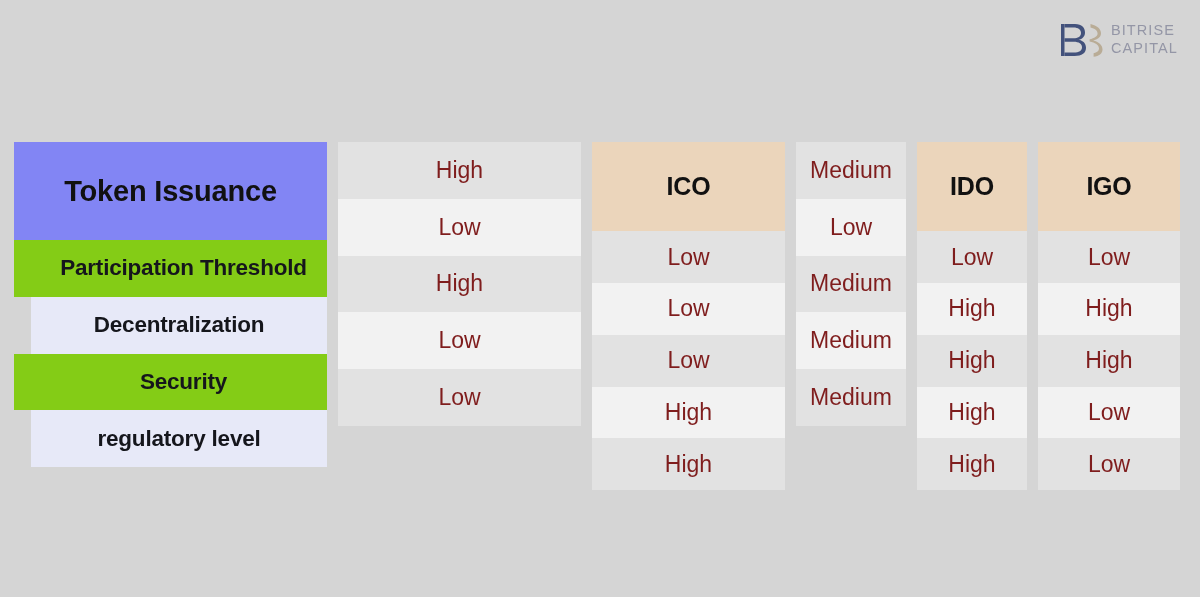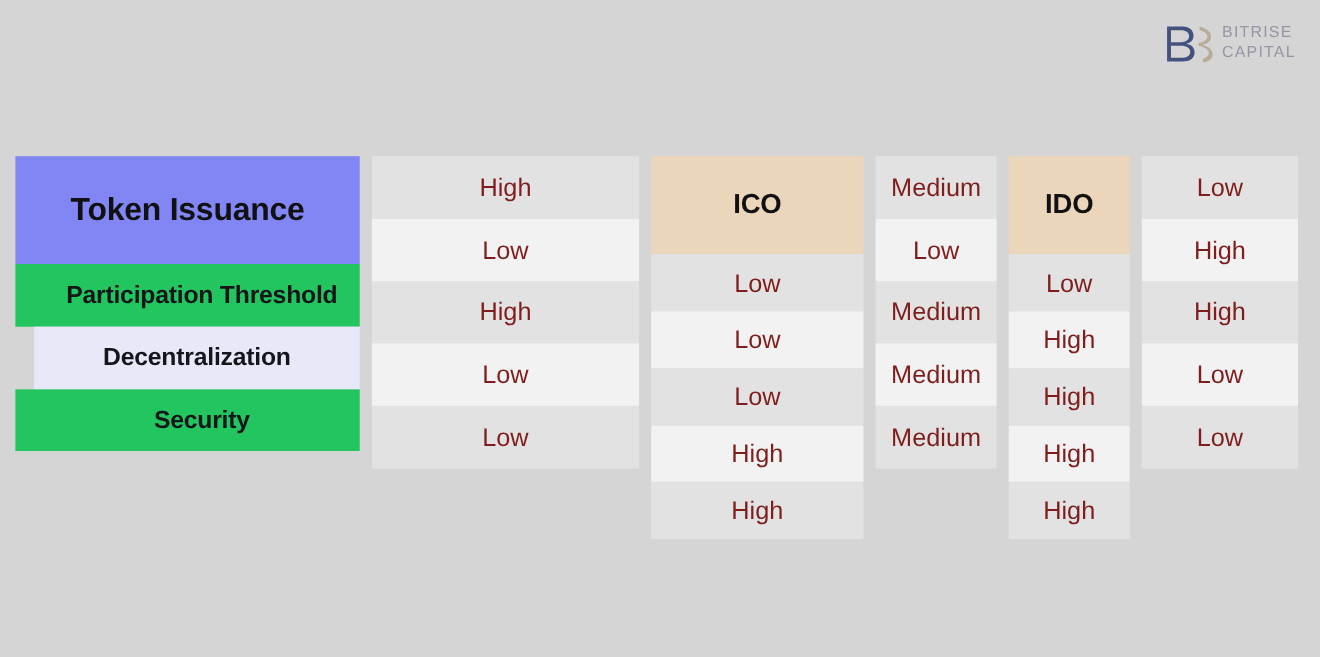--- a/index.html
+++ b/index.html
@@ -104,21 +104,21 @@
     padding: 0 6px;
   }
 
   
   .cell-label {
     font-size: 22.5px;
     font-weight: bold;
     color: #15161c;
     letter-spacing: -0.2px;
   }
-  .cell-label.odd  { background: #22c55e; padding-left: 32px; }
+  .cell-label.odd  { background: #84cc16; padding-left: 32px; }
   .cell-label.even { background: #e7e9f8; margin-left: 17px; }
 
   
   .cell-value {
     font-size: 23px;
     font-weight: 400;
     color: #7f1d1d;
   }
   .cell-value.odd  { background: #e2e2e2; }
   .cell-value.even { background: #f2f2f2; }
@@ -138,20 +138,21 @@
   </div>
 </div>
 
 <div class="table-wrap">
 
   <div class="col col-label">
     <div class="hdr hdr-primary">Token Issuance</div>
     <div class="cell cell-label odd">Participation Threshold</div>
     <div class="cell cell-label even">Decentralization</div>
     <div class="cell cell-label odd">Security</div>
+    <div class="cell cell-label even">regulatory level</div>
   </div>
 
   <div class="col col-conv">
     <div class="cell cell-value odd">High</div>
     <div class="cell cell-value even">Low</div>
     <div class="cell cell-value odd">High</div>
     <div class="cell cell-value even">Low</div>
     <div class="cell cell-value odd">Low</div>
   </div>
 
@@ -175,20 +176,21 @@
   <div class="col col-ido">
     <div class="hdr hdr-secondary compact">IDO</div>
     <div class="cell cell-value odd">Low</div>
     <div class="cell cell-value even">High</div>
     <div class="cell cell-value odd">High</div>
     <div class="cell cell-value even">High</div>
     <div class="cell cell-value odd">High</div>
   </div>
 
   <div class="col col-igo">
+    <div class="hdr hdr-secondary compact">IGO</div>
     <div class="cell cell-value odd">Low</div>
     <div class="cell cell-value even">High</div>
     <div class="cell cell-value odd">High</div>
     <div class="cell cell-value even">Low</div>
     <div class="cell cell-value odd">Low</div>
   </div>
 
 </div>
 
 </body></html>

